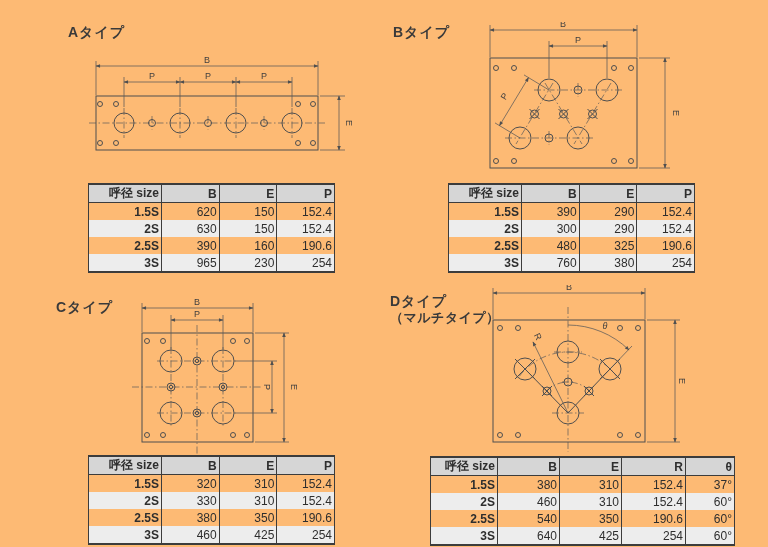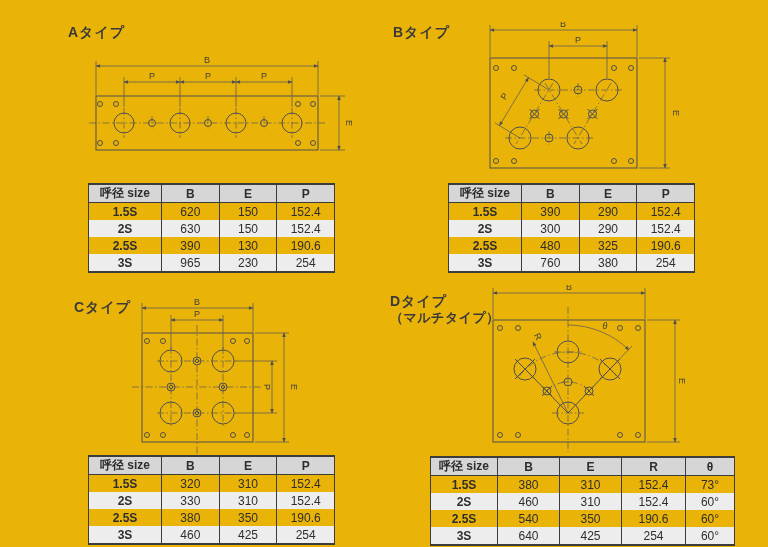--- a/index.html
+++ b/index.html
@@ -1,29 +1,29 @@
 <!DOCTYPE html>
 <html style="--hdr: #d6d6d6; --alt: #ededed;"><head>
 <meta charset="utf-8">
 <style>
   html,body{margin:0;padding:0;background:#fff;}
-  .page{position:relative;width:768px;height:547px;background:#eab308;overflow:hidden;
+  .page{position:relative;width:768px;height:547px;background:#fdba74;overflow:hidden;
         font-family:"Liberation Sans","DejaVu Sans",sans-serif;color:#333;}
   .sec-title{position:absolute;font-size:14px;font-weight:bold;color:#3a3a3a;letter-spacing:1px;white-space:nowrap;}
   .sec-sub{position:absolute;font-size:13px;font-weight:bold;color:#3a3a3a;letter-spacing:0.5px;white-space:nowrap;}
   .diagram{position:absolute;}
   
   .ln{stroke:#4f4f4f;stroke-width:1;fill:none;}
   .ext{stroke:#5a5a5a;stroke-width:0.75;fill:none;}
   .dim{stroke:#5a5a5a;stroke-width:0.75;fill:none;}
   .cl{stroke:#5a5a5a;stroke-width:0.7;fill:none;stroke-dasharray:7 2.5 1.5 2.5;}
   svg text{font-size:9px;fill:#3f3f3f;font-family:"Liberation Sans","DejaVu Sans",sans-serif;}
   
   .spec-table{position:absolute;border-collapse:collapse;table-layout:fixed;
-              font-size:12px;color:#2e2e2e;text-align:center;
+              font-size:12px;color:#2e2e2e;text-align:right;
               border-top:2px solid #3c3c3c;border-bottom:2px solid #3c3c3c;
               border-left:1px solid #8a8a8a;border-right:1px solid #8a8a8a;}
   .spec-table th{background:var(--hdr,#d6d6d6);font-weight:bold;border:1px solid #3c3c3c;
                  height:16px;padding:0 2px;font-size:12px;}
   .spec-table td{border-left:1px solid #3c3c3c;border-right:1px solid #3c3c3c;
                  height:17px;padding:0 2px;}
   .spec-table td:first-child{font-weight:bold;margin-left:9px;}
   .spec-table tbody tr:nth-child(even){background:var(--alt,#ededed);}
   .t4{width:247px;}
   .t4 th:first-child{width:68px;}
@@ -118,21 +118,21 @@
         </tr>
         <tr>
           <td>2S</td>
           <td>630</td>
           <td>150</td>
           <td>152.4</td>
         </tr>
         <tr>
           <td>2.5S</td>
           <td>390</td>
-          <td>130</td>
+          <td>160</td>
           <td>190.6</td>
         </tr>
         <tr>
           <td>3S</td>
           <td>965</td>
           <td>230</td>
           <td>254</td>
         </tr>
       </tbody>
     </table>
@@ -234,21 +234,21 @@
         </tr>
         <tr>
           <td>3S</td>
           <td>760</td>
           <td>380</td>
           <td>254</td>
         </tr>
       </tbody>
     </table>
 
-  <div class="sec-title" style="left:74px;top:299px">Cタイプ</div>
+  <div class="sec-title" style="left:56px;top:299px">Cタイプ</div>
 
   <svg class="diagram" style="left:130px;top:298px" width="175" height="165" viewBox="0 0 175 165">
     <defs>
       <marker id="aC" viewBox="0 0 10 10" refX="9" refY="5" markerWidth="9" markerHeight="6" orient="auto-start-reverse">
         <path d="M0,1 L10,5 L0,9 z" fill="#4f4f4f"></path>
       </marker>
     </defs>
     <g class="cl">
       <line x1="67" y1="27" x2="67" y2="158"></line>
       <line x1="2" y1="89" x2="133" y2="89"></line>
@@ -418,21 +418,21 @@
           <th>R</th>
           <th>θ</th>
         </tr>
       </thead>
       <tbody>
         <tr>
           <td>1.5S</td>
           <td>380</td>
           <td>310</td>
           <td>152.4</td>
-          <td>73°</td>
+          <td>37°</td>
         </tr>
         <tr>
           <td>2S</td>
           <td>460</td>
           <td>310</td>
           <td>152.4</td>
           <td>60°</td>
         </tr>
         <tr>
           <td>2.5S</td>

